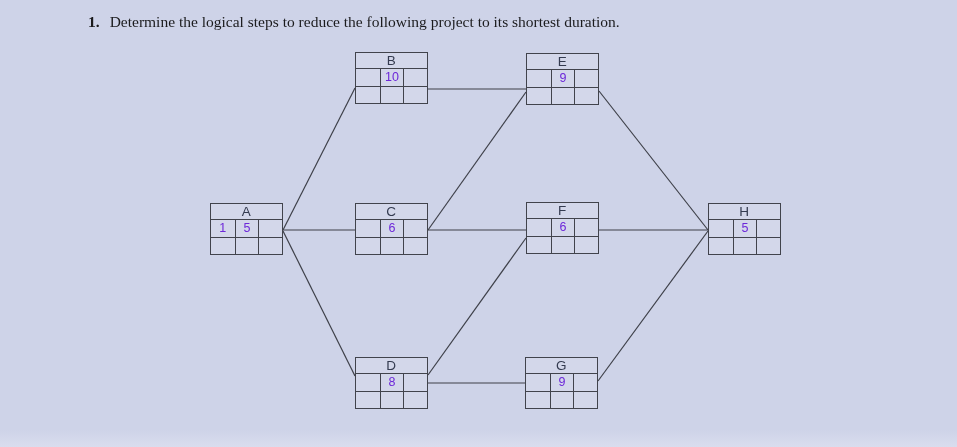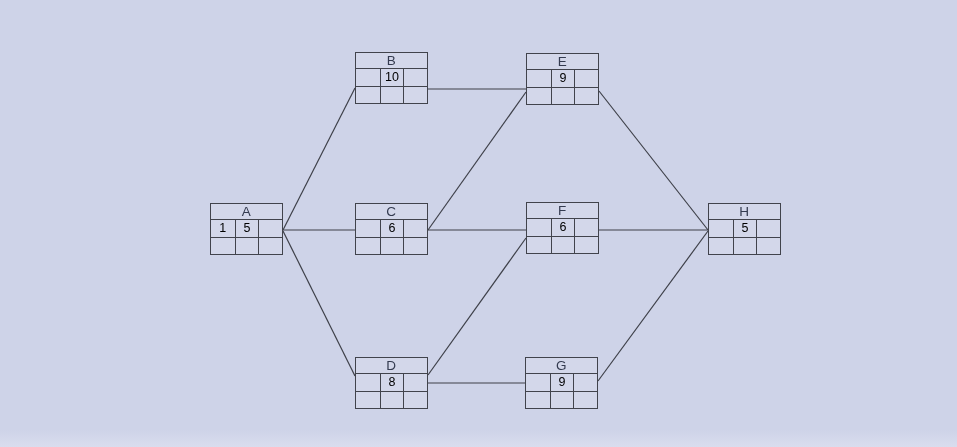--- a/index.html
+++ b/index.html
@@ -27,37 +27,40 @@
     box-sizing:border-box;
   }
   .node-title {
     grid-column:1 / 4;
     display:flex; align-items:center; justify-content:center;
     font-size:13.5px; color:#343b50; letter-spacing:.5px;
   }
   .cell {
     border-top:1px solid #41434c;
     display:flex; align-items:center; justify-content:center;
-    font-size:12.5px; color:#000000;
+    font-size:12.5px; color:#6d28d9;
   }
   .cell.c2, .cell.c3 { border-left:1px solid #41434c; }
   #node-A { left:210px; top:203px; }
   #node-B { left:355px; top:52px;  }
   #node-C { left:355px; top:203px; }
   #node-D { left:355px; top:357px; }
   #node-E { left:526px; top:53px;  }
   #node-F { left:526px; top:202px; }
   #node-G { left:525px; top:357px; }
   #node-H { left:708px; top:203px; }
 </style>
 </head>
 <body>
 
 <div class="page">
 
+  <div class="question">
+    <span class="qnum">1.</span><span>Determine the logical steps to reduce the following project to its shortest duration.</span>
+  </div>
 
   <svg id="edges-layer" class="edges-layer" viewBox="0 0 957 447" xmlns="http://www.w3.org/2000/svg">
       <line x1="283" y1="230" x2="355" y2="88" stroke="#3e4049" stroke-width="1.2"></line>
       <line x1="282" y1="230" x2="355" y2="230" stroke="#3e4049" stroke-width="1.2"></line>
       <line x1="283" y1="231" x2="355" y2="376" stroke="#3e4049" stroke-width="1.2"></line>
       <line x1="428" y1="89" x2="526" y2="89" stroke="#3e4049" stroke-width="1.2"></line>
       <line x1="428" y1="230" x2="526" y2="92" stroke="#3e4049" stroke-width="1.2"></line>
       <line x1="428" y1="230" x2="526" y2="230" stroke="#3e4049" stroke-width="1.2"></line>
       <line x1="428" y1="375" x2="526" y2="238" stroke="#3e4049" stroke-width="1.2"></line>
       <line x1="428" y1="383" x2="525" y2="383" stroke="#3e4049" stroke-width="1.2"></line>

